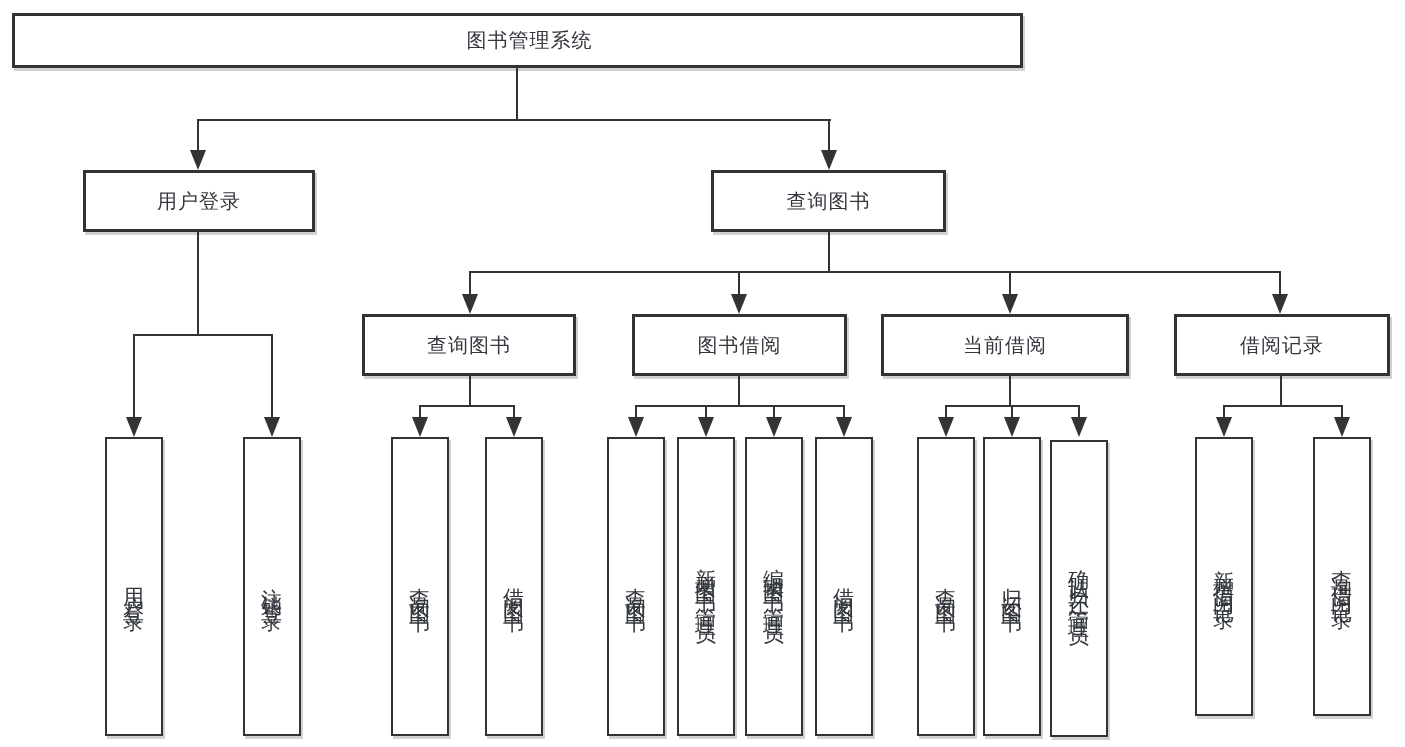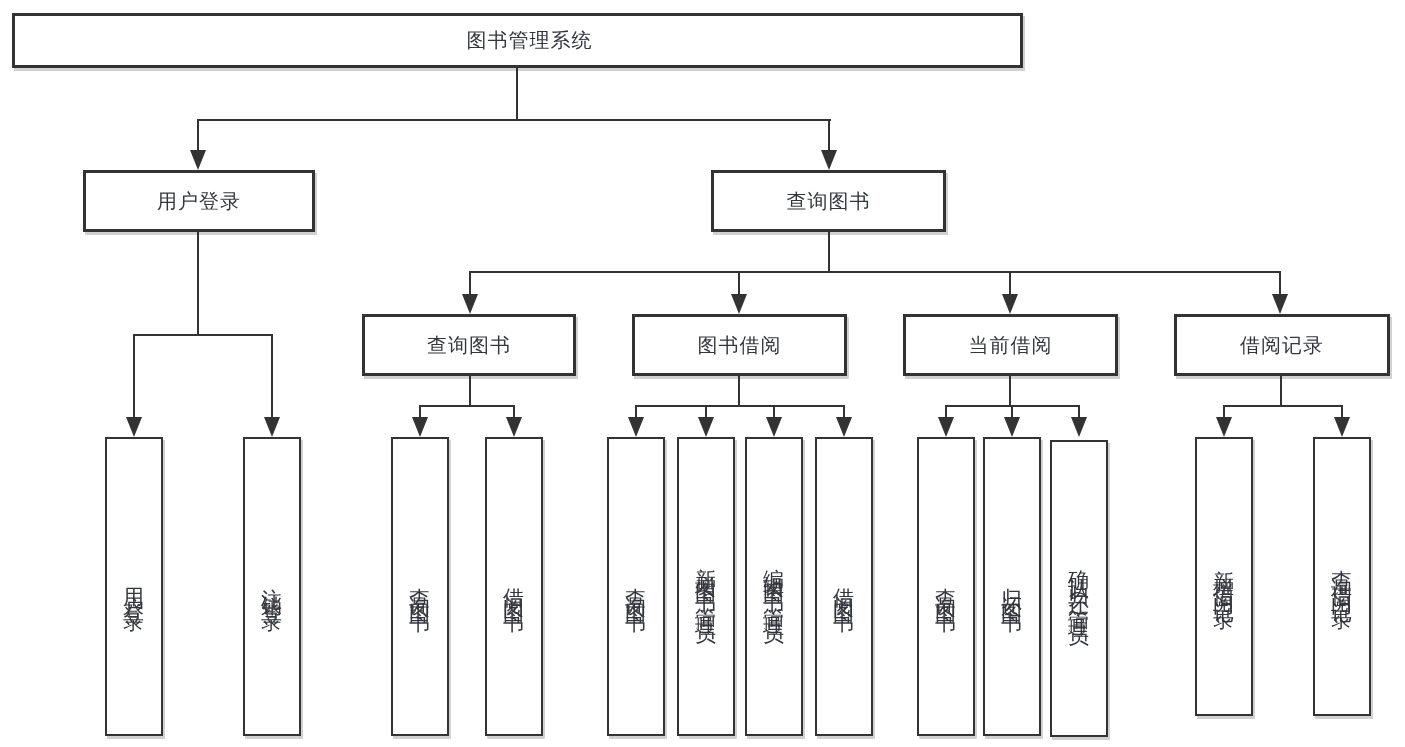--- a/index.html
+++ b/index.html
@@ -118,21 +118,21 @@
   <div class="arrow" style="left:1010px; top:294px;"></div>
   <div class="vl" style="left:1279px; top:271px; height:24px;"></div>
   <div class="arrow" style="left:1280px; top:294px;"></div>
 
   <div class="hbox" style="left:362px; top:314px; width:214px; height:62px;">
     <span>查询图书</span>
   </div>
   <div class="hbox" style="left:632px; top:314px; width:215px; height:62px;">
     <span>图书借阅</span>
   </div>
-  <div class="hbox" style="left:903px; top:314px; width:215px; height:62px;">
+  <div class="hbox" style="left:881px; top:314px; width:248px; height:62px;">
     <span>当前借阅</span>
   </div>
   <div class="hbox" style="left:1174px; top:314px; width:216px; height:62px;">
     <span>借阅记录</span>
   </div>
 
   <div class="vl" style="left:469px; top:376px; height:31px;"></div>
   <div class="hl" style="left:419px; top:405px; width:96px;"></div>
   <div class="vl" style="left:419px; top:405px; height:14px;"></div>
   <div class="arrow" style="left:420px; top:417px;"></div>

